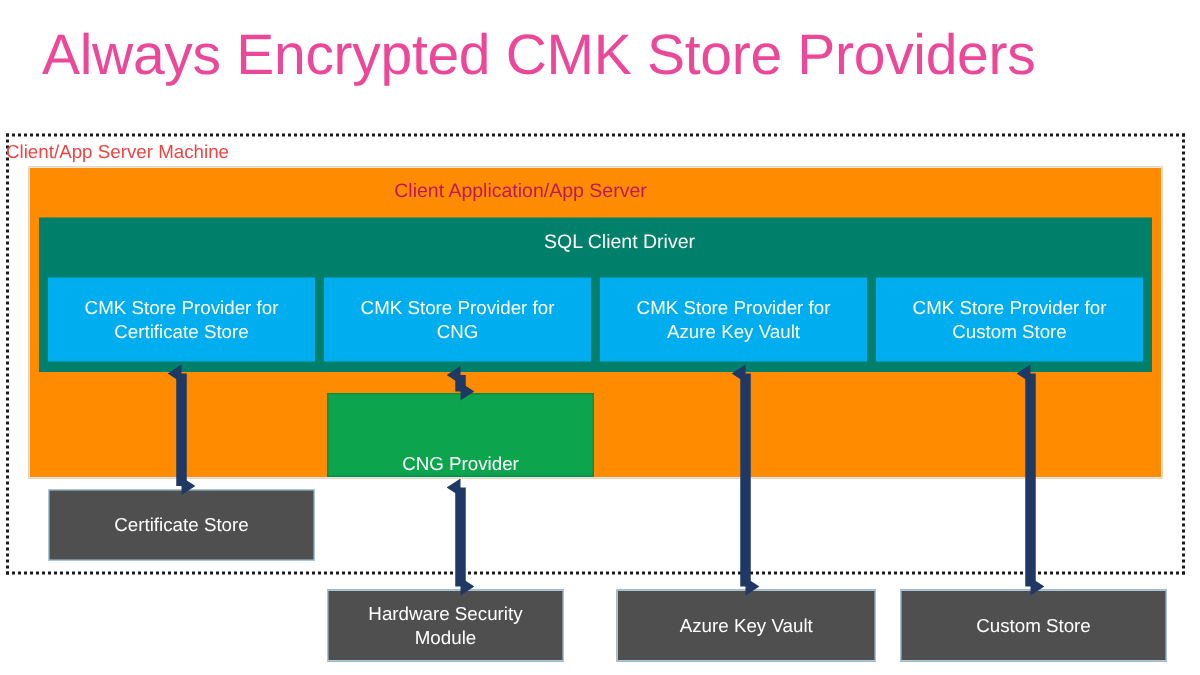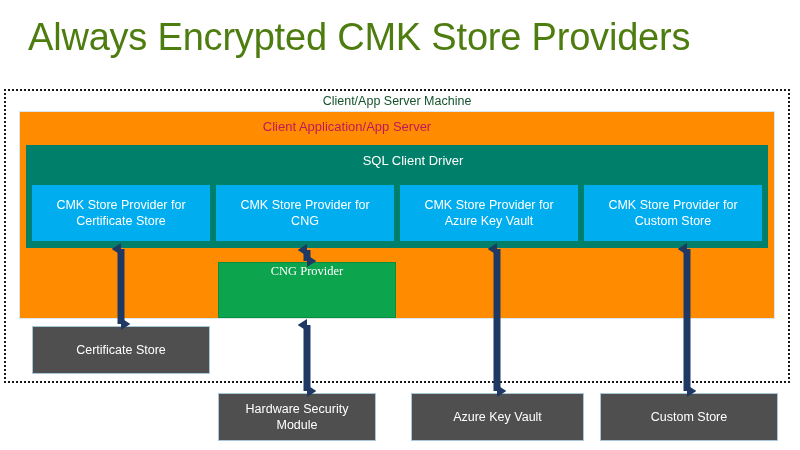--- a/index.html
+++ b/index.html
@@ -17,45 +17,44 @@
   }
 
   
   #page-title {
     position: absolute;
     left: 28px;
     top: 14px;
     font-size: 38px;
     line-height: 46px;
     font-weight: 400;
-    color: #4d7c0f;
+    color: #ec4899;
     letter-spacing: -0.2px;
     white-space: nowrap;
   }
 
   
   #machine-boundary {
     position: absolute;
     left: 4px;
     top: 89px;
     width: 786px;
     height: 294px;
     border: 2px dotted #1a1a1a;
     box-sizing: border-box;
     background: transparent;
   }
   #machine-label {
     position: absolute;
     left: 4px;
     top: 93px;
     width: 786px;
-    text-align: center;
     font-size: 12.5px;
     line-height: 17px;
-    color: #14532d;
+    color: #ef4444;
   }
 
   
   #client-app-block {
     position: absolute;
     left: 19px;
     top: 111px;
     width: 756px;
     height: 208px;
     background: #FF8C00;
@@ -124,27 +123,26 @@
     position: absolute;
     left: 218px;
     top: 262px;
     width: 178px;
     height: 56px;
     background: #0DA44E;
     color: #ffffff;
     font-size: 12.5px;
     line-height: 16px;
     display: flex;
-    align-items: flex-start;
+    align-items: flex-end;
     justify-content: center;
     text-align: center;
     box-sizing: border-box;
     border: 1px solid #0a8c42;
     padding: 0 4px;
-    font-family: Liberation Serif, serif;
   }
 
   
   .store-box {
     position: absolute;
     background: #4F4F4F;
     color: #ffffff;
     font-size: 12.5px;
     line-height: 16px;
     display: flex;

